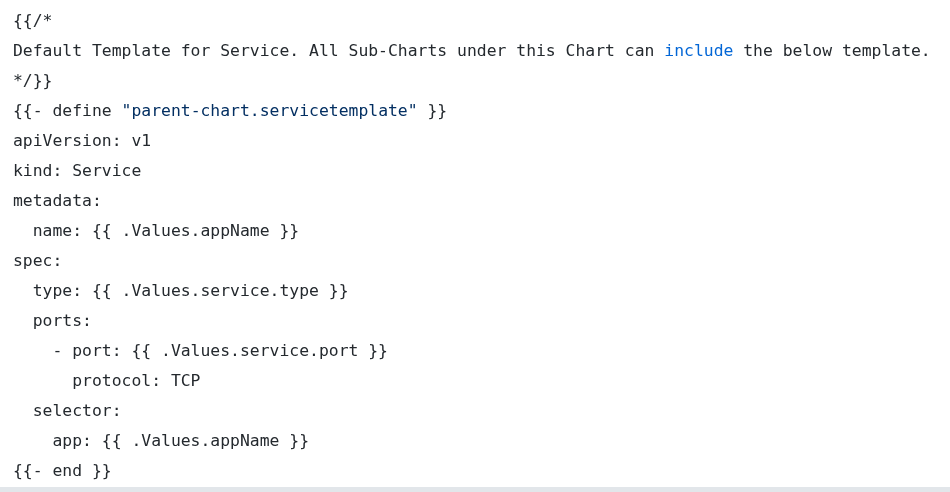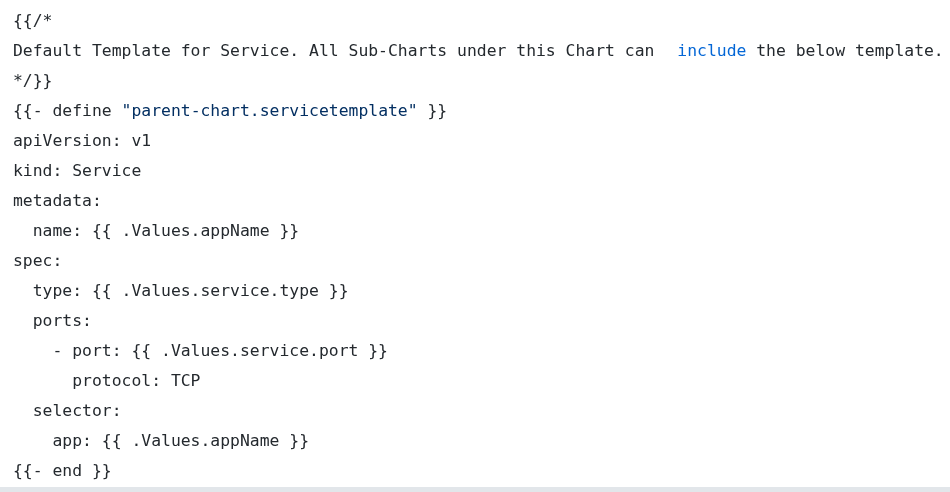--- a/index.html
+++ b/index.html
@@ -22,21 +22,21 @@
     line-height: 30px;
     color: var(--text, #24292e);
     white-space: pre;
     overflow: hidden;
   }
   .code-line {
     height: 30px;
     white-space: pre;
   }
   .tok-plain   { color: var(--text, #24292e); }
-  .tok-keyword { color: var(--keyword, #0366d6); margin-left: 13px; }
+  .tok-keyword { color: var(--keyword, #0366d6); }
   .tok-string  { color: var(--string, #032f62); }
   .bottom-divider {
     position: absolute;
     left: 0;
     bottom: 0;
     width: 100%;
     height: 5px;
     background: var(--divider, #e2e6ea);
   }
 </style>

